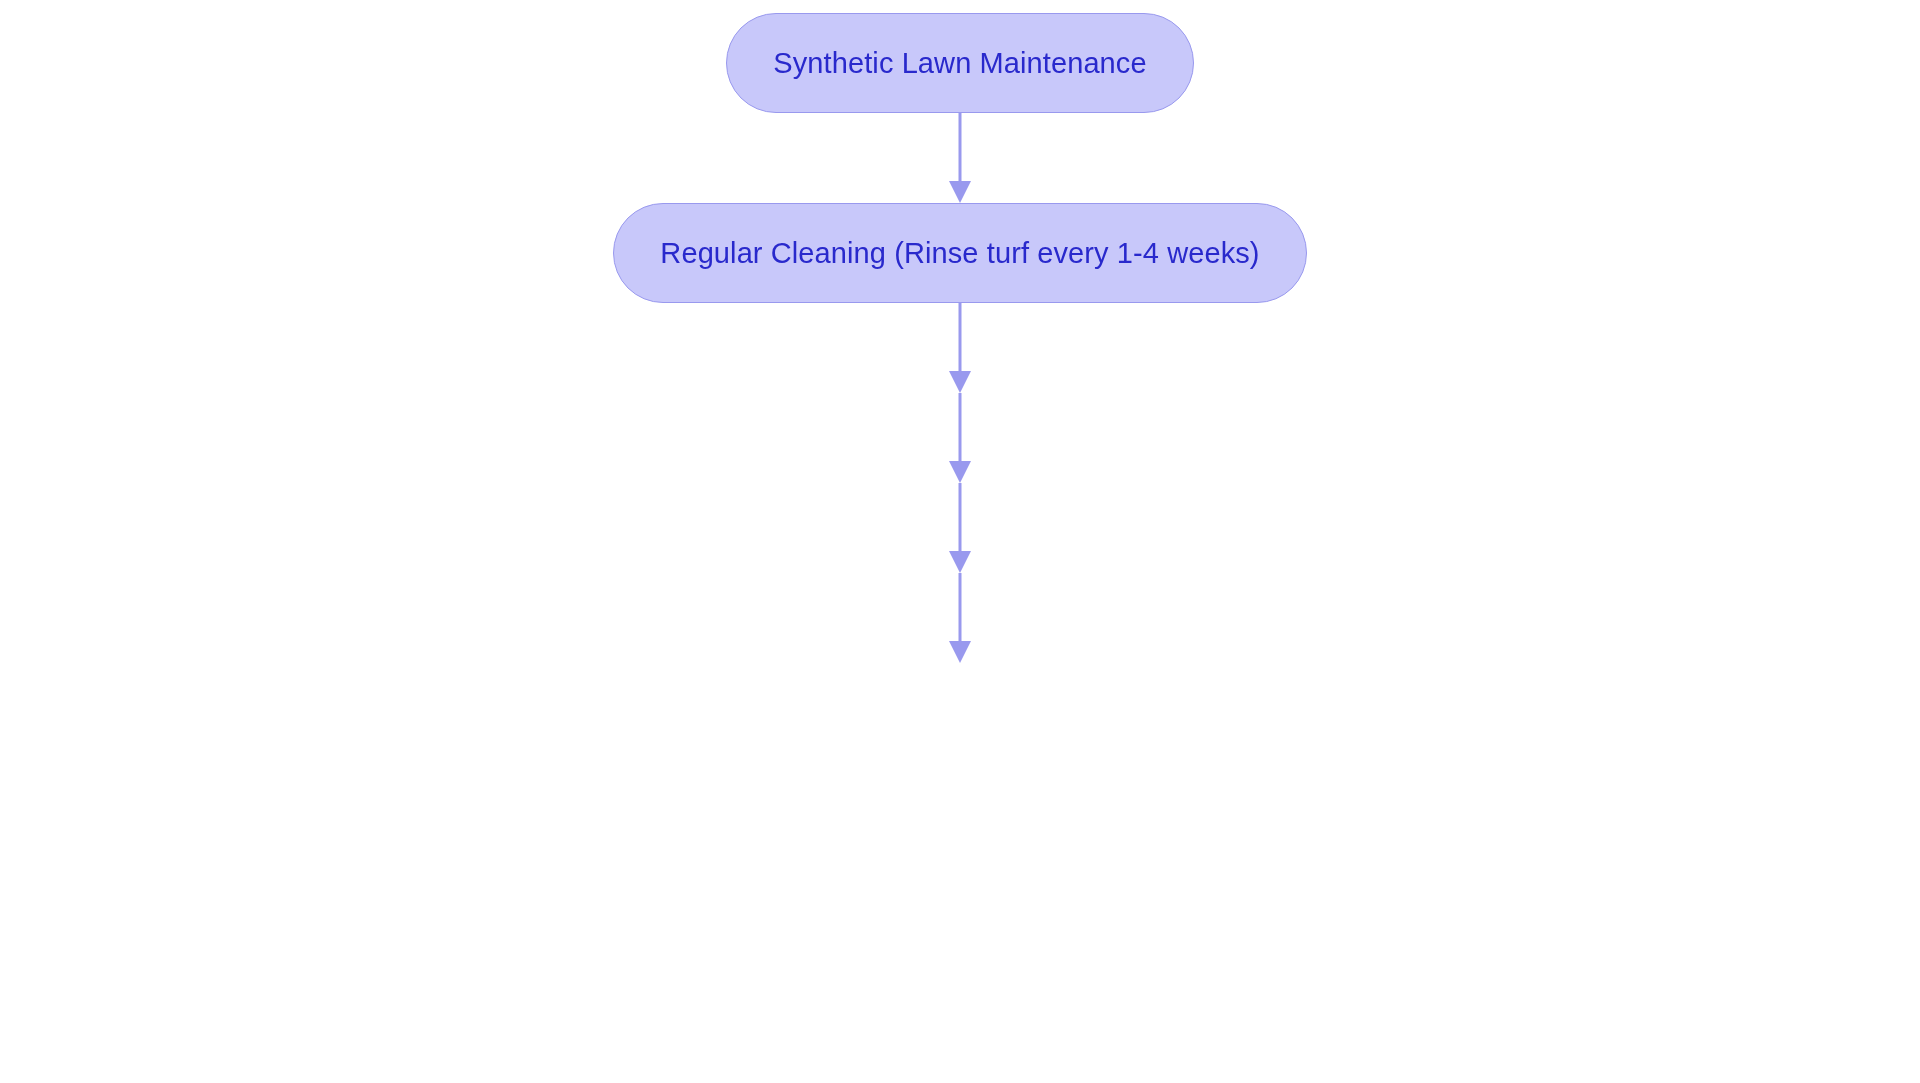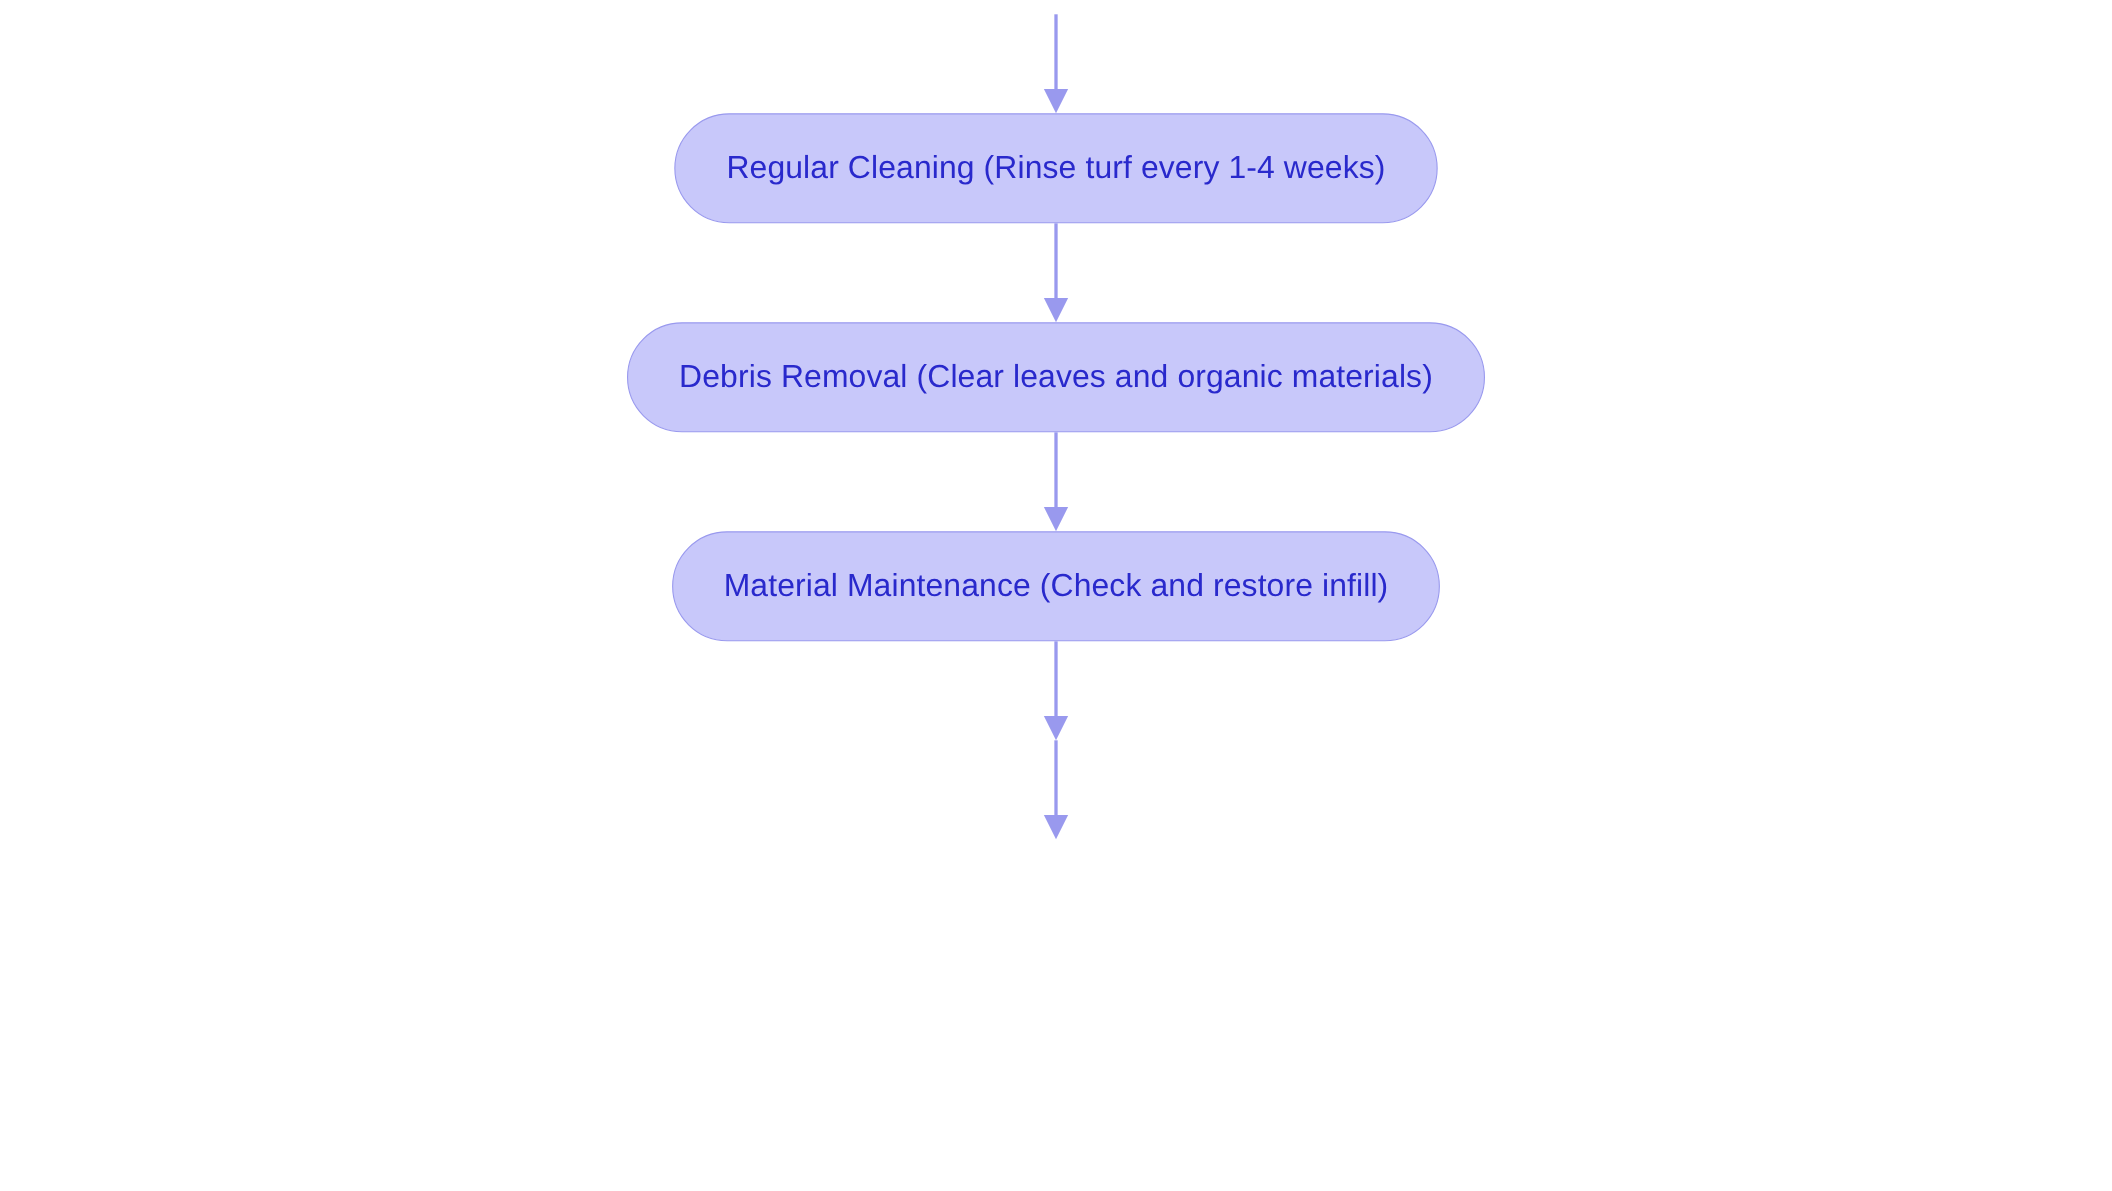--- a/index.html
+++ b/index.html
@@ -89,47 +89,44 @@
   .top-spacer { height: 13px; width: 1px; }
 </style>
 </head>
 <body>
 
 <div id="flowchart-canvas">
   <div class="flow-column">
 
     <div class="top-spacer"></div>
 
+    <div class="node">
+      <span class="node-label">Synthetic Lawn Maintenance</span>
+    </div>
 
     <div class="connector">
       <div class="stem"></div>
       <div class="arrowhead"></div>
     </div>
 
     <div class="node">
       <span class="node-label">Regular Cleaning (Rinse turf every 1-4 weeks)</span>
     </div>
 
     <div class="connector">
       <div class="stem"></div>
       <div class="arrowhead"></div>
     </div>
 
-    <div class="node">
-      <span class="node-label">Debris Removal (Clear leaves and organic materials)</span>
-    </div>
 
     <div class="connector">
       <div class="stem"></div>
       <div class="arrowhead"></div>
     </div>
 
-    <div class="node">
-      <span class="node-label">Material Maintenance (Check and restore infill)</span>
-    </div>
 
     <div class="connector">
       <div class="stem"></div>
       <div class="arrowhead"></div>
     </div>
 
 
     <div class="connector">
       <div class="stem"></div>
       <div class="arrowhead"></div>

